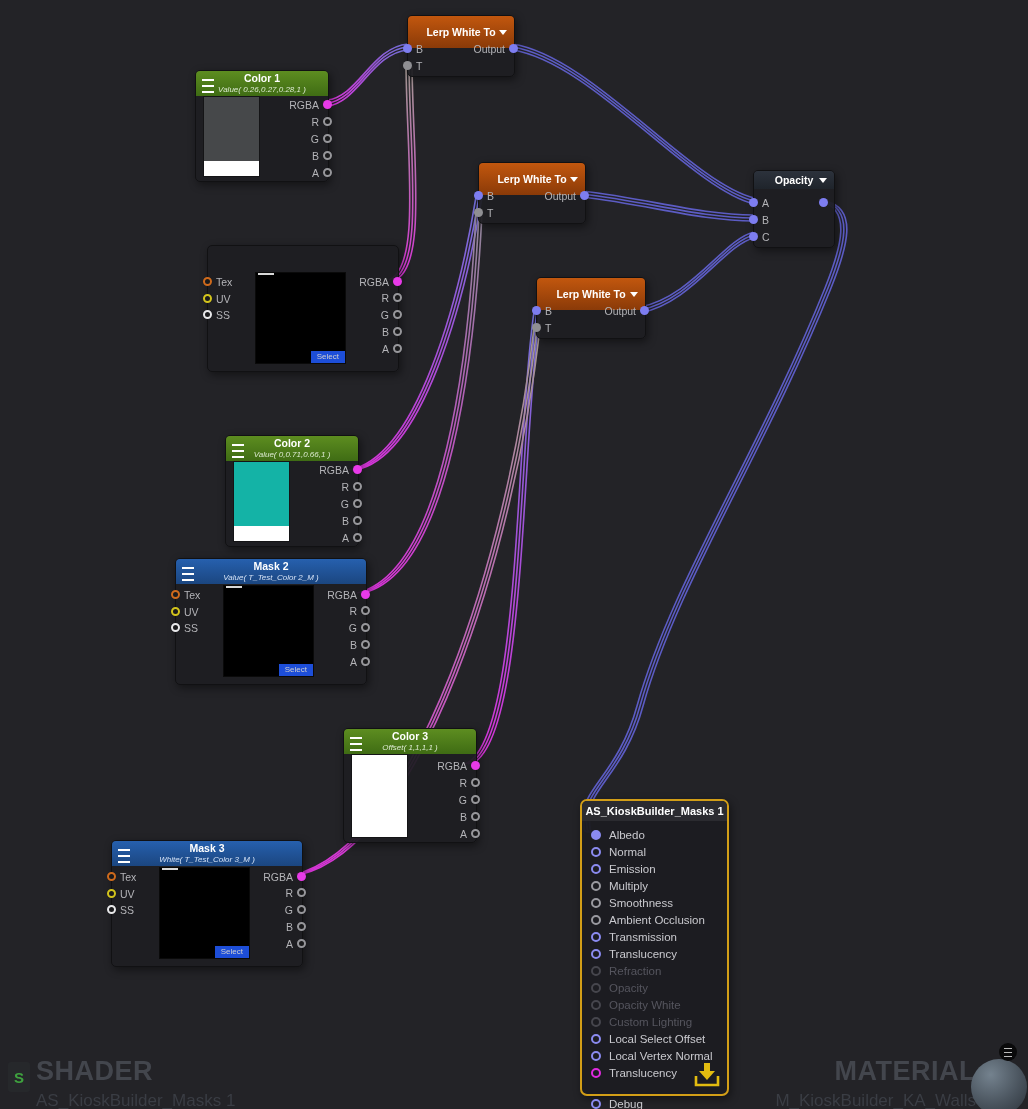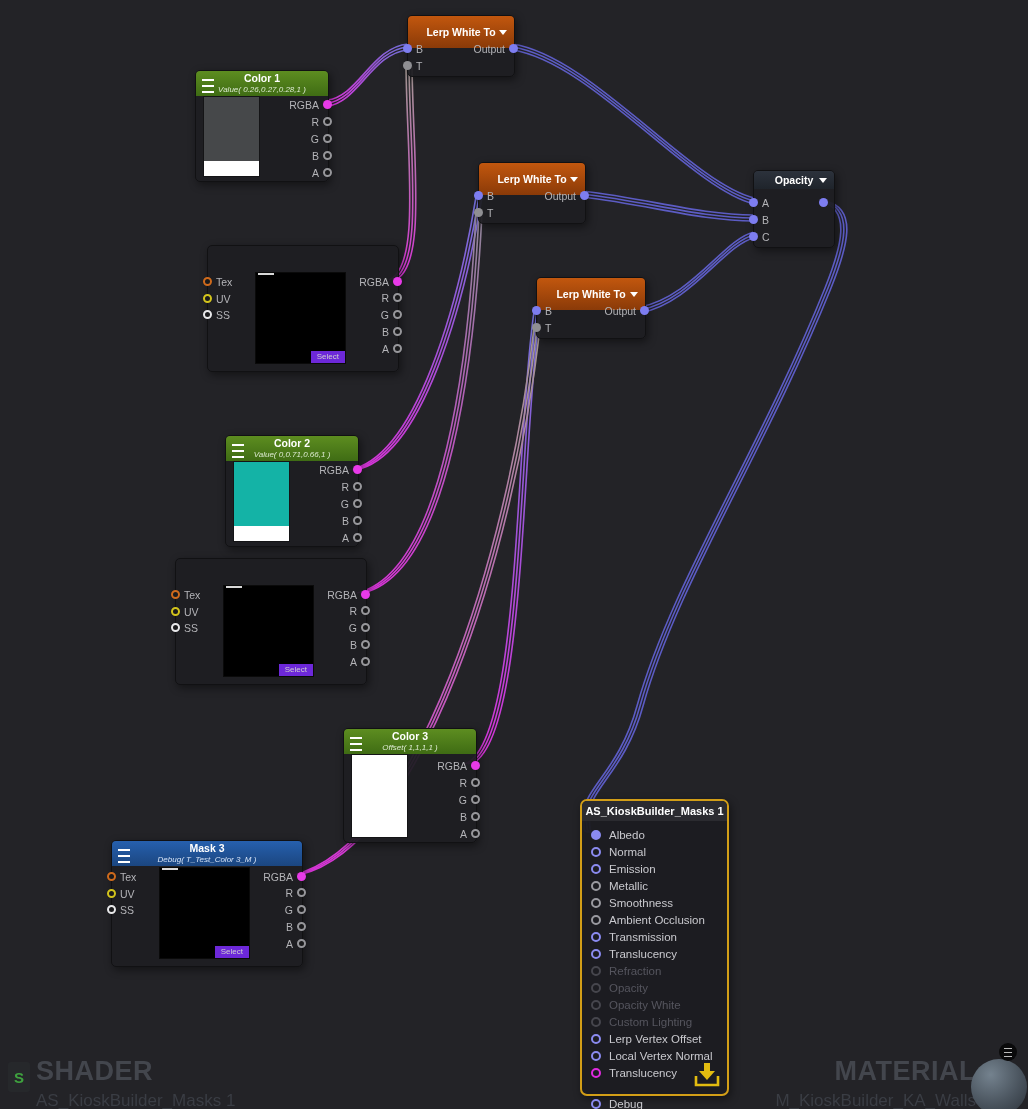--- a/index.html
+++ b/index.html
@@ -48,21 +48,21 @@
   .d-gray{background:#8f8f93;}
   .r-orange{border-color:#cf6a1c;}
   .r-yellow{border-color:#d3c41c;}
   .r-white{border-color:#e8e8ea;}
   .swatch{position:absolute;left:8px;top:26px;width:55px;height:79px;
           box-shadow:0 0 0 1px #141416;}
   .swatch .alpha{position:absolute;left:0;right:0;bottom:0;height:15px;background:#fff;}
   .texprev{position:absolute;left:48px;top:27px;width:89px;height:90px;
            background:#000;box-shadow:0 0 0 1px #0a0a0a;}
   .texdash{position:absolute;left:2px;top:0;width:16px;height:2px;background:#d8d8d8;}
-  .selbtn{position:absolute;right:0;bottom:0;background:#6d28d9;color:#cfcfcf;
+  .selbtn{position:absolute;right:0;bottom:0;background:#1d4ed8;color:#cfcfcf;
           font-size:8px;padding:1px 6px;line-height:1.2;}
   .master{border:2px solid #d29e17;border-radius:7px;background:rgba(28,28,33,.96);z-index:4;}
   .mrow{position:absolute;left:9px;display:flex;align-items:center;gap:8px;height:11px;
         font-size:11.5px;color:#c9c9ce;white-space:nowrap;}
   .mdot{width:6px;height:6px;border:2px solid #8b8bf0;border-radius:50%;flex:0 0 auto;}
   .mrow[data-ptype="filled"] .mdot{background:#8b8bf0;}
   .mrow[data-ptype="gray"] .mdot{border-color:#9a9aa0;}
   .mrow[data-ptype="magenta"] .mdot{border-color:#e02ae0;}
   .mrow[data-ptype="dim"]{color:#55555e;}
   .mrow[data-ptype="dim"] .mdot{border-color:#46464d;}
@@ -349,20 +349,25 @@
     <span>B</span>
     <span class="pr"></span>
     </div>
   <div class="row out" style="top:97px">
     <span>A</span>
     <span class="pr"></span>
     </div>
 </div>
 
 <div class="node" style="left:175px;top:558px;width:190px;height:125px">
+  <div class="hdr hdr2 hdr-mask">
+    <span class="burger"></span>
+    <span class="title">Mask 2</span>
+    <span class="sub">Value( T_Test_Color 2_M )</span>
+  </div>
   <div class="texprev">
     <div class="texdash"></div>
     <div class="selbtn">Select</div>
   </div>
   <div class="row in" style="top:30px">
     <span class="pr r-orange"></span>
     <span>Tex</span>
     </div>
   <div class="row in" style="top:47px">
     <span class="pr r-yellow"></span>
@@ -391,21 +396,21 @@
   <div class="row out" style="top:97px">
     <span>A</span>
     <span class="pr"></span>
     </div>
 </div>
 
 <div class="node" style="left:111px;top:840px;width:190px;height:125px">
   <div class="hdr hdr2 hdr-mask">
     <span class="burger"></span>
     <span class="title">Mask 3</span>
-    <span class="sub">Debug( T_Test_Color 3_M )</span>
+    <span class="sub">White( T_Test_Color 3_M )</span>
   </div>
   <div class="texprev">
     <div class="texdash"></div>
     <div class="selbtn">Select</div>
   </div>
   <div class="row in" style="top:30px">
     <span class="pr r-orange"></span>
     <span>Tex</span>
     </div>
   <div class="row in" style="top:47px">
@@ -471,21 +476,21 @@
   <div class="mrow" style="top:45px" data-ptype="purple">
       <span class="mdot"></span>
       <span>Normal</span>
     </div>
   <div class="mrow" style="top:62px" data-ptype="purple">
       <span class="mdot"></span>
       <span>Emission</span>
     </div>
   <div class="mrow" style="top:79px" data-ptype="gray">
       <span class="mdot"></span>
-      <span>Metallic</span>
+      <span>Multiply</span>
     </div>
   <div class="mrow" style="top:96px" data-ptype="gray">
       <span class="mdot"></span>
       <span>Smoothness</span>
     </div>
   <div class="mrow" style="top:113px" data-ptype="gray">
       <span class="mdot"></span>
       <span>Ambient Occlusion</span>
     </div>
   <div class="mrow" style="top:130px" data-ptype="purple">
@@ -507,21 +512,21 @@
   <div class="mrow" style="top:198px" data-ptype="dim">
       <span class="mdot"></span>
       <span>Opacity White</span>
     </div>
   <div class="mrow" style="top:215px" data-ptype="dim">
       <span class="mdot"></span>
       <span>Custom Lighting</span>
     </div>
   <div class="mrow" style="top:232px" data-ptype="purple">
       <span class="mdot"></span>
-      <span>Lerp Vertex Offset</span>
+      <span>Local Select Offset</span>
     </div>
   <div class="mrow" style="top:249px" data-ptype="purple">
       <span class="mdot"></span>
       <span>Local Vertex Normal</span>
     </div>
   <div class="mrow" style="top:266px" data-ptype="magenta">
       <span class="mdot"></span>
       <span>Translucency</span>
     </div>
   <div class="mrow" style="top:297px" data-ptype="purple">

